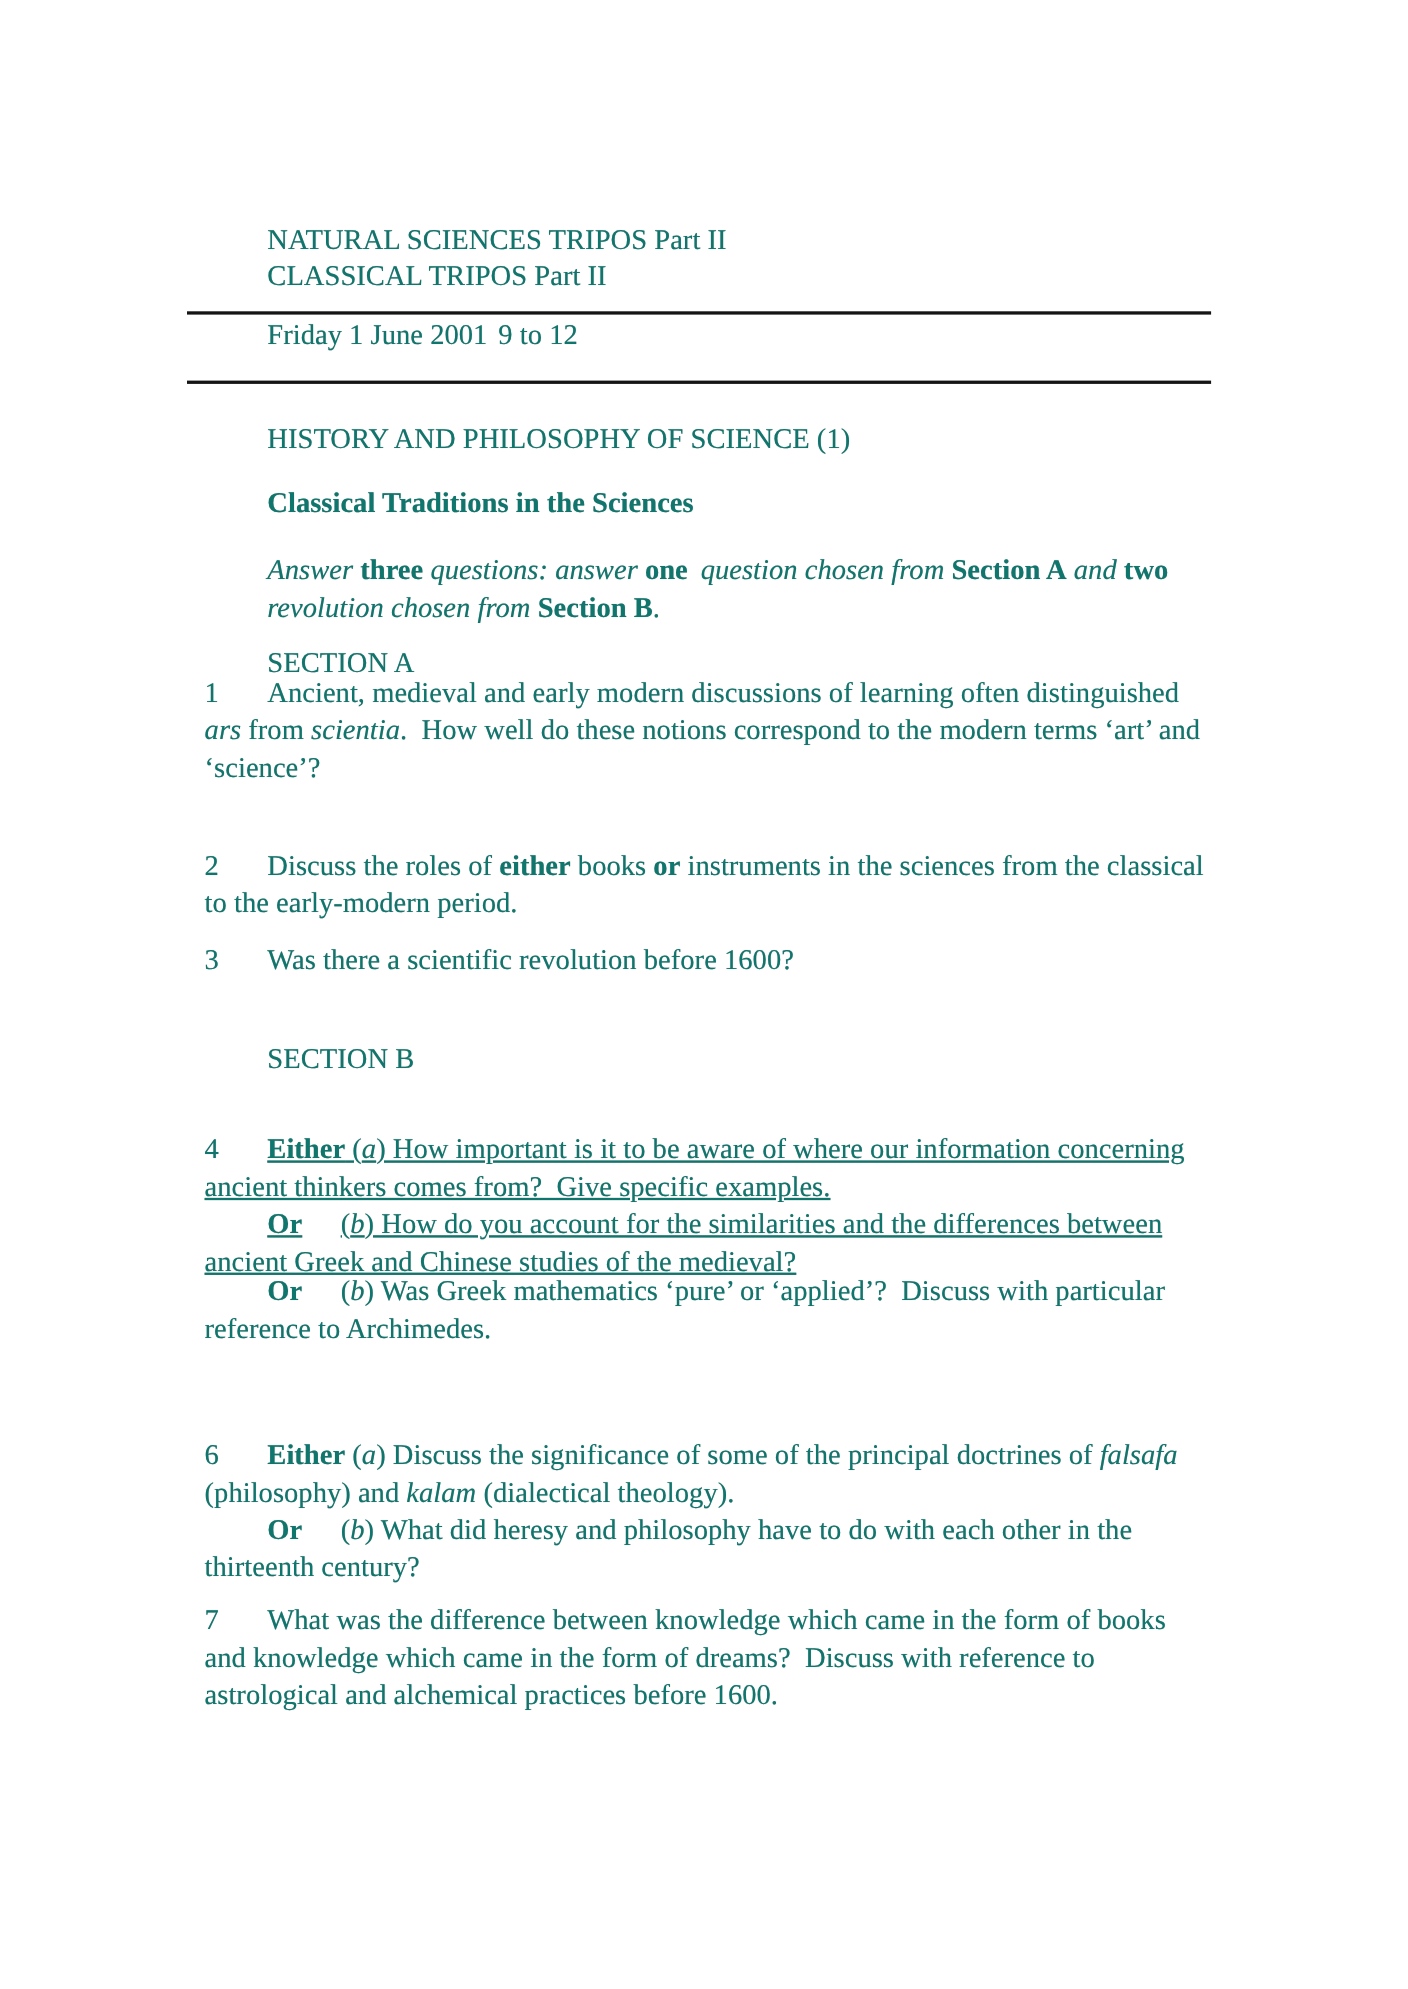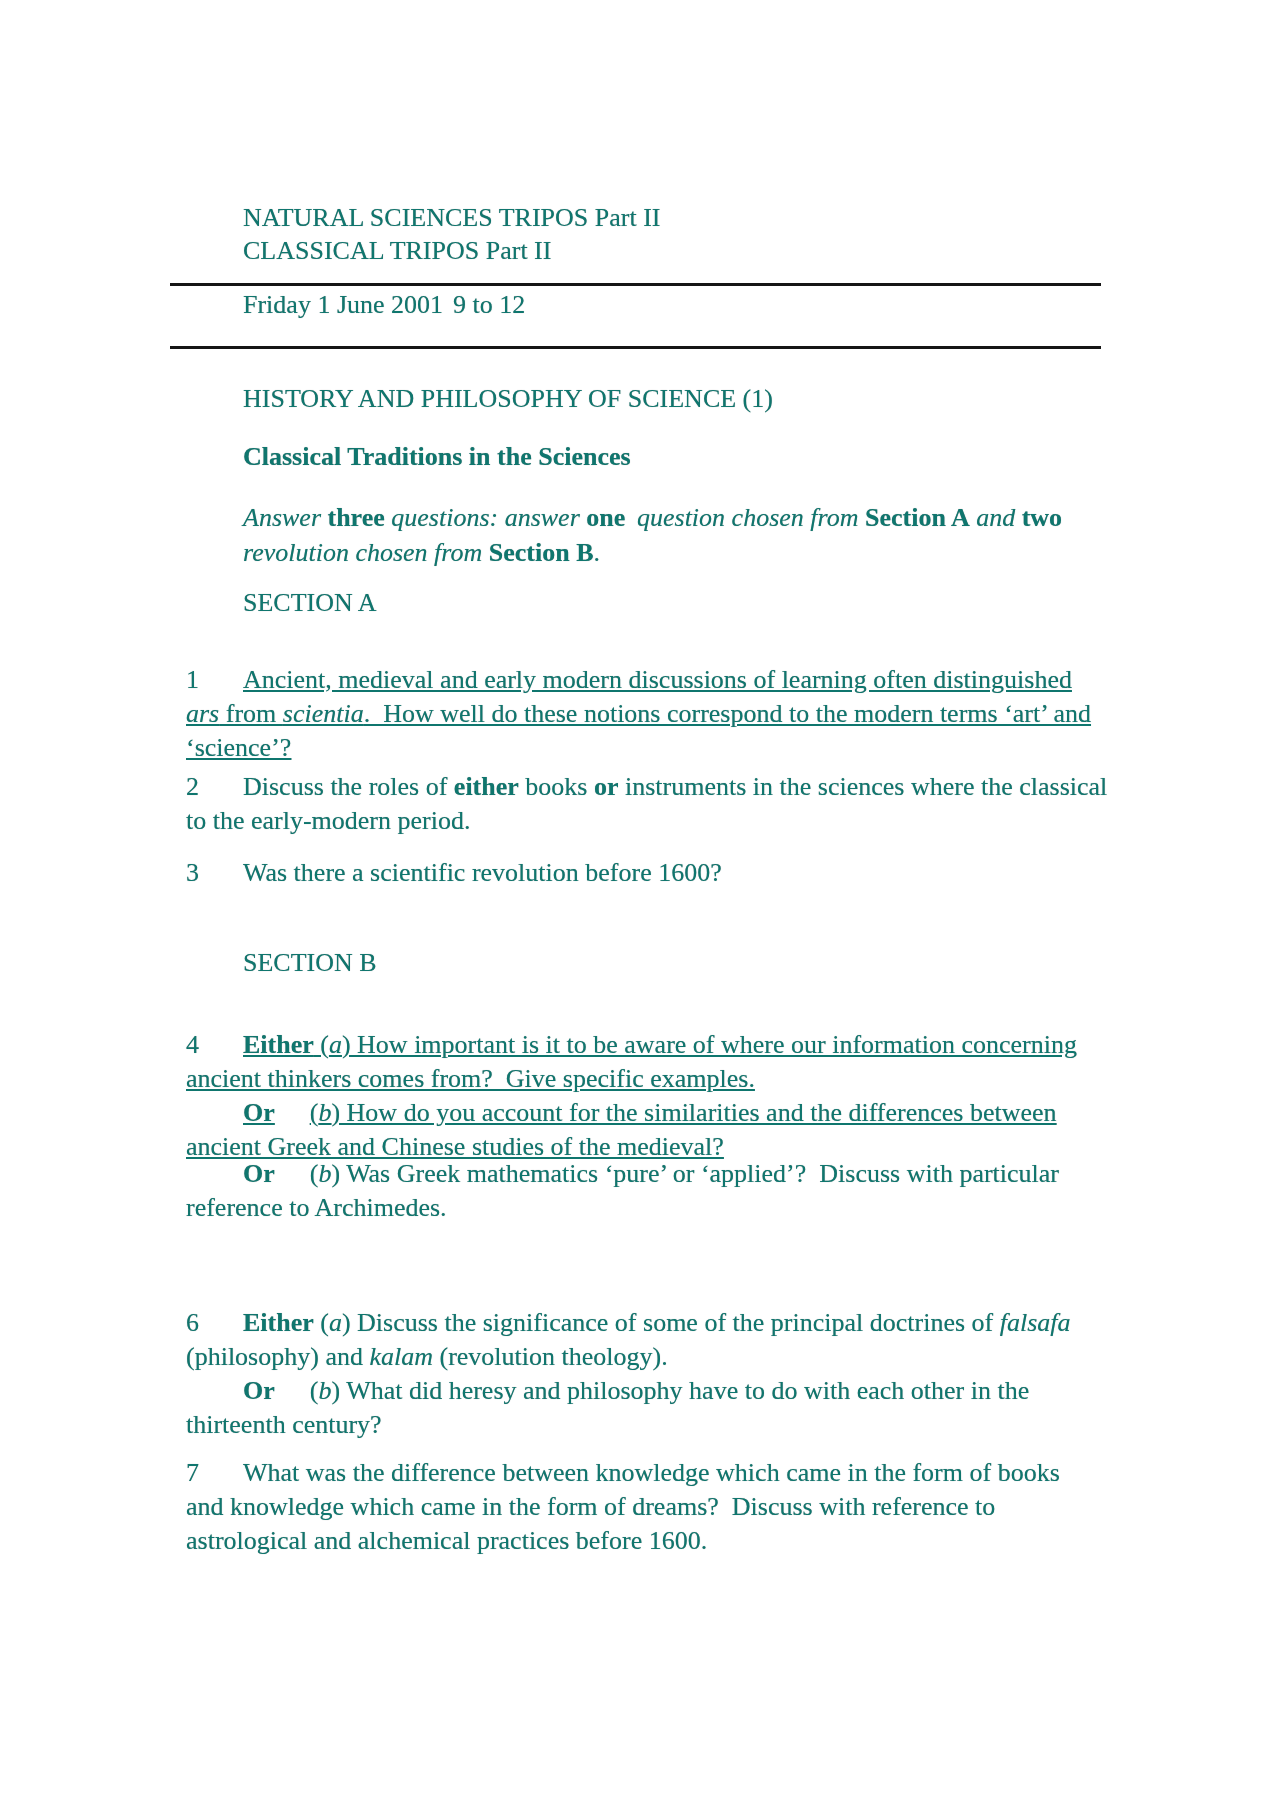--- a/index.html
+++ b/index.html
@@ -19,21 +19,21 @@
   #rule2{top:322px;}
   #dateline{left:243px;top:266px;width:600px;height:34px;}
   #dateline .time{position:absolute;left:210px;top:0;}
   #title{left:243px;top:360px;text-align:right;}
   #subtitle{left:243px;top:418px;font-weight:bold;}
   #instructions{left:243px;top:476px;width:920px;line-height:35px;}
   .sechead{position:absolute;left:243px;}
   #secA{top:564px;}
   #secB{top:924px;}
   .q{position:absolute;left:186px;width:985px;line-height:34px;}
-  #q1{top:639px;text-decoration:underline;} #q2{top:746px;} #q3{top:832px;}
+  #q1{top:589px;} #q2{top:746px;} #q3{top:832px;}
   #q4{top:1004px;text-decoration:underline;} #q5{top:1133px;} #q6{top:1282px;} #q7{top:1432px;}
   .qnum{display:inline-block;width:57px;}
   .tab1{display:inline-block;width:57px;}
   .tab2{display:inline-block;width:35px;}
   .orword{font-weight:bold;}
 </style>
 </head>
 <body>
 
 <div class="page">
@@ -58,40 +58,40 @@
 
   <div class="abs" id="instructions"><span class="i">Answer </span><span class="b">three</span><span class="i"> questions: answer </span><span class="b">one</span><span class="i">  question chosen from </span><span class="b">Section A</span><span class="i"> and </span><span class="b">two</span><br><span class="i">revolution chosen from </span><span class="b">Section B</span><span>.</span></div>
 
   <div class="sechead" id="secA">SECTION A</div>
 
   <div class="q" id="q1">
     <div class="qp"><span class="qnum">1</span><span><span>Ancient, medieval and early modern discussions of learning often distinguished</span><br><span class="i">ars</span><span> from </span><span class="i">scientia</span><span>. How well do these notions correspond to the modern terms ‘art’ and</span><br><span>‘science’?</span></span></div>
   </div>
 
   <div class="q" id="q2">
-    <div class="qp"><span class="qnum">2</span><span><span>Discuss the roles of </span><span class="b">either</span><span> books </span><span class="b">or</span><span> instruments in the sciences where the classical</span><br><span>to the early-modern period.</span></span></div>
+    <div class="qp"><span class="qnum">2</span><span><span>Discuss the roles of </span><span class="b">either</span><span> books </span><span class="b">or</span><span> instruments in the sciences from the classical</span><br><span>to the early-modern period.</span></span></div>
   </div>
 
   <div class="q" id="q3">
     <div class="qp"><span class="qnum">3</span><span><span>Was there a scientific revolution before 1600?</span></span></div>
   </div>
 
   <div class="sechead" id="secB">SECTION B</div>
 
   <div class="q" id="q4">
     <div class="qp"><span class="qnum">4</span><span><span class="b">Either</span><span> (</span><span class="i">a</span><span>) How important is it to be aware of where our information concerning</span><br><span>ancient thinkers comes from? Give specific examples.</span></span></div>
     <div class="qp"><span class="tab1"></span><span class="orword">Or</span><span class="tab2"></span><span><span>(</span><span class="i">b</span><span>) How do you account for the similarities and the differences between</span><br><span>ancient Greek and Chinese studies of the medieval?</span></span></div>
   </div>
 
   <div class="q" id="q5">
     <div class="qp"><span class="tab1"></span><span class="orword">Or</span><span class="tab2"></span><span><span>(</span><span class="i">b</span><span>) Was Greek mathematics ‘pure’ or ‘applied’? Discuss with particular</span><br><span>reference to Archimedes.</span></span></div>
   </div>
 
   <div class="q" id="q6">
-    <div class="qp"><span class="qnum">6</span><span><span class="b">Either</span><span> (</span><span class="i">a</span><span>) Discuss the significance of some of the principal doctrines of </span><span class="i">falsafa</span><br><span>(philosophy) and </span><span class="i">kalam</span><span> (revolution theology).</span></span></div>
+    <div class="qp"><span class="qnum">6</span><span><span class="b">Either</span><span> (</span><span class="i">a</span><span>) Discuss the significance of some of the principal doctrines of </span><span class="i">falsafa</span><br><span>(philosophy) and </span><span class="i">kalam</span><span> (dialectical theology).</span></span></div>
     <div class="qp"><span class="tab1"></span><span class="orword">Or</span><span class="tab2"></span><span><span>(</span><span class="i">b</span><span>) What did heresy and philosophy have to do with each other in the</span><br><span>thirteenth century?</span></span></div>
   </div>
 
   <div class="q" id="q7">
     <div class="qp"><span class="qnum">7</span><span><span>What was the difference between knowledge which came in the form of books</span><br><span>and knowledge which came in the form of dreams? Discuss with reference to</span><br><span>astrological and alchemical practices before 1600.</span></span></div>
   </div>
 
 </div>
 
 </body></html>

